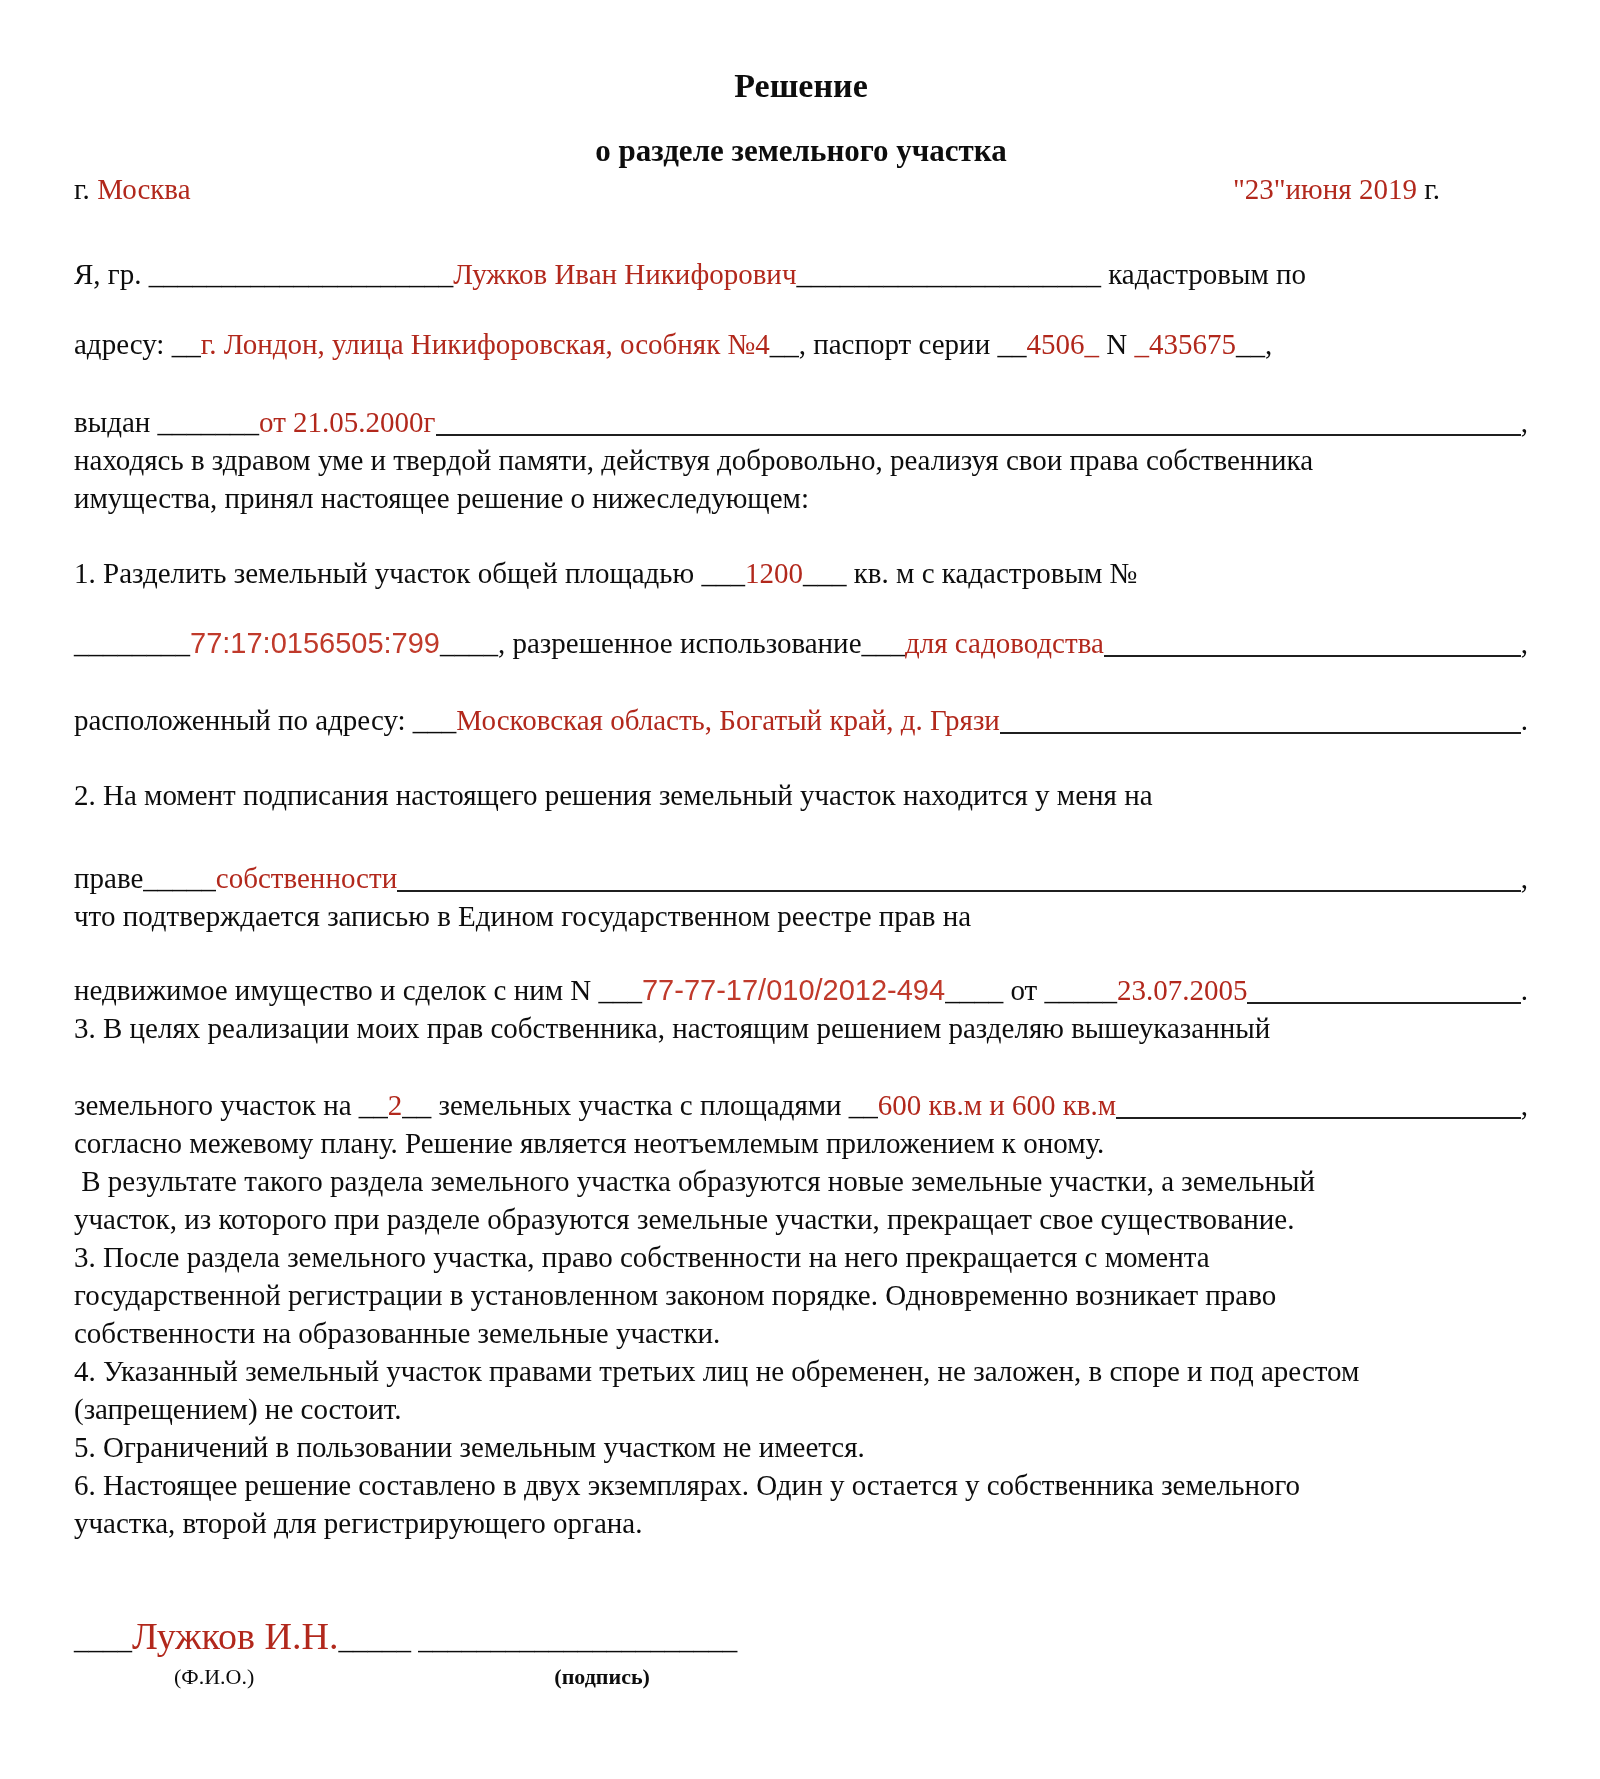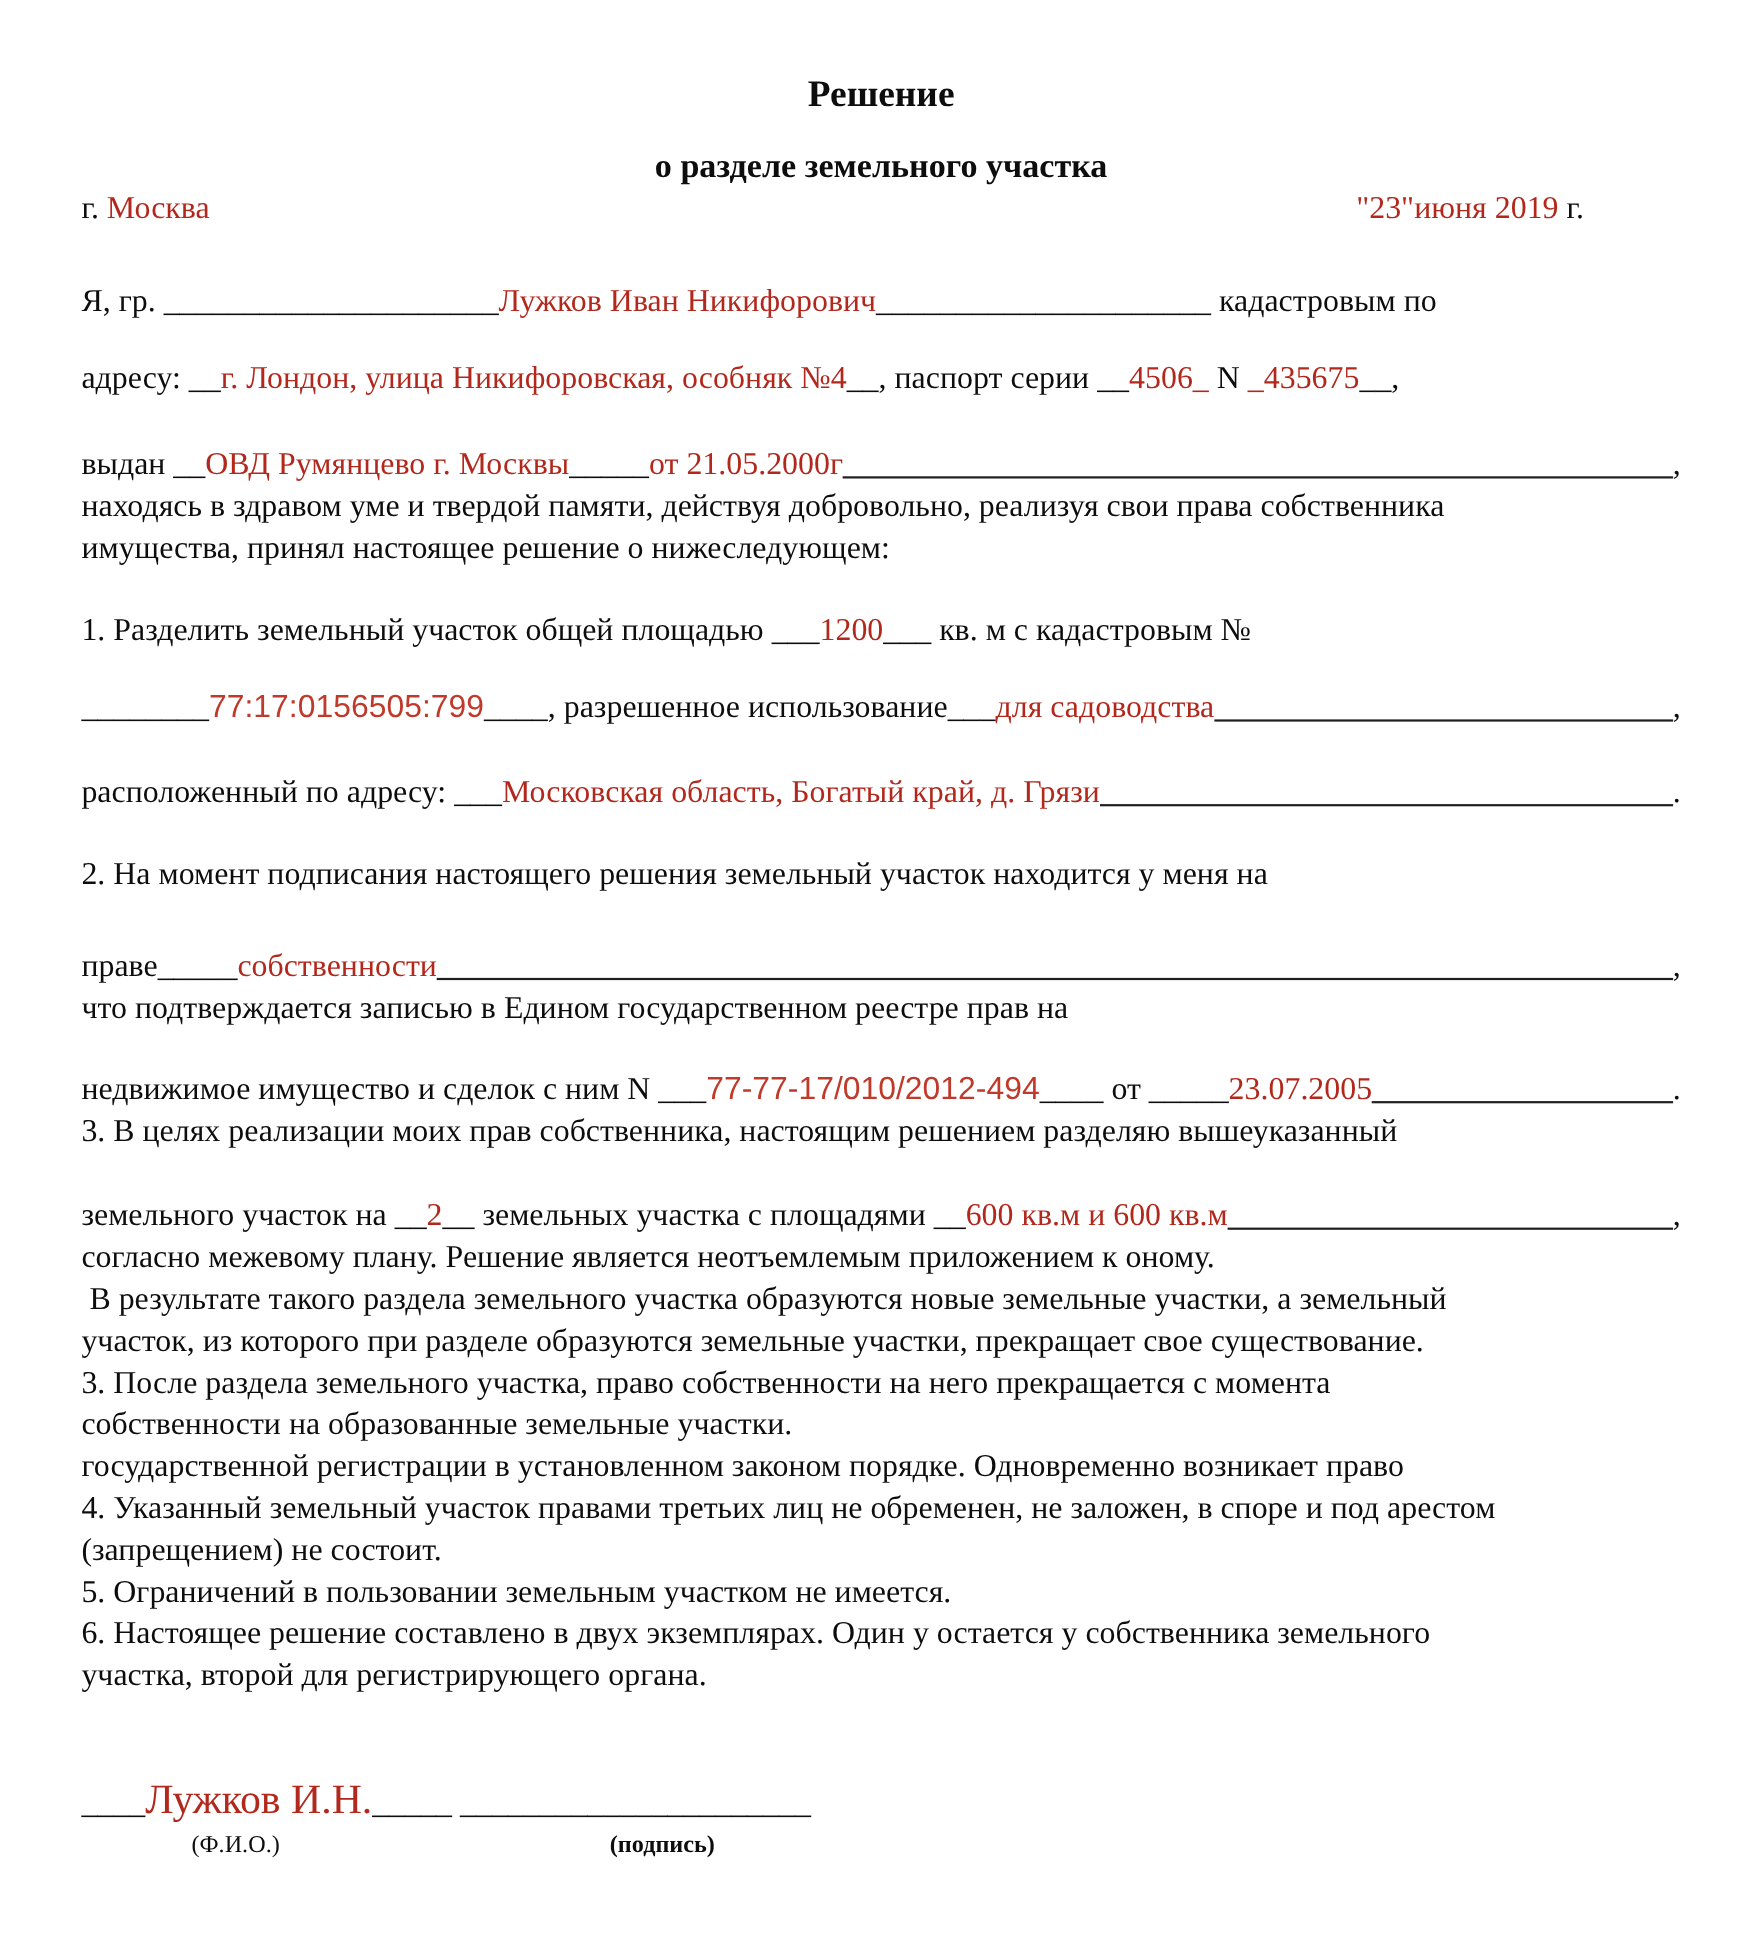--- a/index.html
+++ b/index.html
@@ -22,38 +22,38 @@
 </style>
 </head>
 <body>
 
 <div class="page">
     <div class="line center bold" style="margin-top: 0px; line-height: 44px; font-size: 34px;"><span class="seg k">Решение</span></div>
     <div class="line center bold" style="margin-top: 24px; line-height: 38px; font-size: 31px;"><span class="seg k">о разделе земельного участка</span></div>
     <div class="line" style="margin-top: 0px; padding-right: 88px;"><span class="seg k">г. </span><span class="seg r">Москва</span><span class="spacer"></span><span class="seg r">"23"июня 2019</span><span class="seg k"> г.</span></div>
     <div class="line" style="margin-top: 47px;"><span class="seg k">Я, гр. </span><span class="seg k">_____________________</span><span class="seg r">Лужков Иван Никифорович</span><span class="seg k">_____________________</span><span class="seg k"> кадастровым по</span></div>
     <div class="line" style="margin-top: 32px;"><span class="seg k">адресу: </span><span class="seg k">__</span><span class="seg r">г. Лондон, улица Никифоровская, особняк №4</span><span class="seg k">__</span><span class="seg k">, паспорт серии </span><span class="seg k">__</span><span class="seg r">4506_</span><span class="seg k"> N </span><span class="seg r">_435675</span><span class="seg k">__</span><span class="seg k">,</span></div>
-    <div class="line" style="margin-top: 40px;"><span class="seg k">выдан </span><span class="seg k">__</span><span class="seg r">ОВД Румянцево г. Москвы</span><span class="seg k">_____</span><span class="seg r">от 21.05.2000г</span><span class="fill"></span><span class="seg k">,</span></div>
+    <div class="line" style="margin-top: 40px;"><span class="seg k">выдан </span><span class="seg k">__</span><span class="seg k">_____</span><span class="seg r">от 21.05.2000г</span><span class="fill"></span><span class="seg k">,</span></div>
     <div class="line" style="margin-top: 0px;"><span class="seg k">находясь в здравом уме и твердой памяти, действуя добровольно, реализуя свои права собственника</span></div>
     <div class="line" style="margin-top: 0px;"><span class="seg k">имущества, принял настоящее решение о нижеследующем:</span></div>
     <div class="line" style="margin-top: 37px;"><span class="seg k">1. Разделить земельный участок общей площадью </span><span class="seg k">___</span><span class="seg r">1200</span><span class="seg k">___</span><span class="seg k"> кв. м с кадастровым №</span></div>
     <div class="line" style="margin-top: 32px;"><span class="seg k">________</span><span class="seg rs">77:17:0156505:799</span><span class="seg k">____</span><span class="seg k">, разрешенное использование</span><span class="seg k">___</span><span class="seg r">для садоводства</span><span class="fill"></span><span class="seg k">,</span></div>
     <div class="line" style="margin-top: 39px;"><span class="seg k">расположенный по адресу: </span><span class="seg k">___</span><span class="seg r">Московская область, Богатый край, д. Грязи</span><span class="fill"></span><span class="seg k">.</span></div>
     <div class="line" style="margin-top: 37px;"><span class="seg k">2. На момент подписания настоящего решения земельный участок находится у меня на</span></div>
     <div class="line" style="margin-top: 45px;"><span class="seg k">праве</span><span class="seg k">_____</span><span class="seg r">собственности</span><span class="fill"></span><span class="seg k">,</span></div>
     <div class="line" style="margin-top: 0px;"><span class="seg k">что подтверждается записью в Едином государственном реестре прав на</span></div>
     <div class="line" style="margin-top: 36px;"><span class="seg k">недвижимое имущество и сделок с ним N </span><span class="seg k">___</span><span class="seg rs">77-77-17/010/2012-494</span><span class="seg k">____</span><span class="seg k"> от </span><span class="seg k">_____</span><span class="seg r">23.07.2005</span><span class="fill"></span><span class="seg k">.</span></div>
     <div class="line" style="margin-top: 0px;"><span class="seg k">3. В целях реализации моих прав собственника, настоящим решением разделяю вышеуказанный</span></div>
     <div class="line" style="margin-top: 39px;"><span class="seg k">земельного участок на </span><span class="seg k">__</span><span class="seg r">2</span><span class="seg k">__</span><span class="seg k"> земельных участка с площадями </span><span class="seg k">__</span><span class="seg r">600 кв.м и 600 кв.м</span><span class="fill"></span><span class="seg k">,</span></div>
     <div class="line" style="margin-top: 0px;"><span class="seg k">согласно межевому плану. Решение является неотъемлемым приложением к оному.</span></div>
     <div class="line" style="margin-top: 0px;"><span class="seg k"> В результате такого раздела земельного участка образуются новые земельные участки, а земельный</span></div>
     <div class="line" style="margin-top: 0px;"><span class="seg k">участок, из которого при разделе образуются земельные участки, прекращает свое существование.</span></div>
     <div class="line" style="margin-top: 0px;"><span class="seg k">3. После раздела земельного участка, право собственности на него прекращается с момента</span></div>
+    <div class="line" style="margin-top: 0px;"><span class="seg k">государственной регистрации в установленном законом порядке. Одновременно возникает право</span></div>
     <div class="line" style="margin-top: 0px;"><span class="seg k">собственности на образованные земельные участки.</span></div>
-    <div class="line" style="margin-top: 0px;"><span class="seg k">государственной регистрации в установленном законом порядке. Одновременно возникает право</span></div>
     <div class="line" style="margin-top: 0px;"><span class="seg k">4. Указанный земельный участок правами третьих лиц не обременен, не заложен, в споре и под арестом</span></div>
     <div class="line" style="margin-top: 0px;"><span class="seg k">(запрещением) не состоит.</span></div>
     <div class="line" style="margin-top: 0px;"><span class="seg k">5. Ограничений в пользовании земельным участком не имеется.</span></div>
     <div class="line" style="margin-top: 0px;"><span class="seg k">6. Настоящее решение составлено в двух экземплярах. Один у остается у собственника земельного</span></div>
     <div class="line" style="margin-top: 0px;"><span class="seg k">участка, второй для регистрирующего органа.</span></div>
     <div class="line" style="margin-top: 70px; line-height: 48px;"><span class="seg k">____</span><span class="seg r" style="font-size: 38px;">Лужков И.Н.</span><span class="seg k">_____</span><span class="seg k"> </span><span class="seg k">______________________</span></div>
     <div class="line" style="margin-top: 0px; line-height: 28px; font-size: 22px;"><span class="seg k" style="margin-left: 100px;">(Ф.И.О.)</span><span class="seg k" style="margin-left: 300px; font-weight: bold;">(подпись)</span></div>
   </div>
 
 </body></html>

